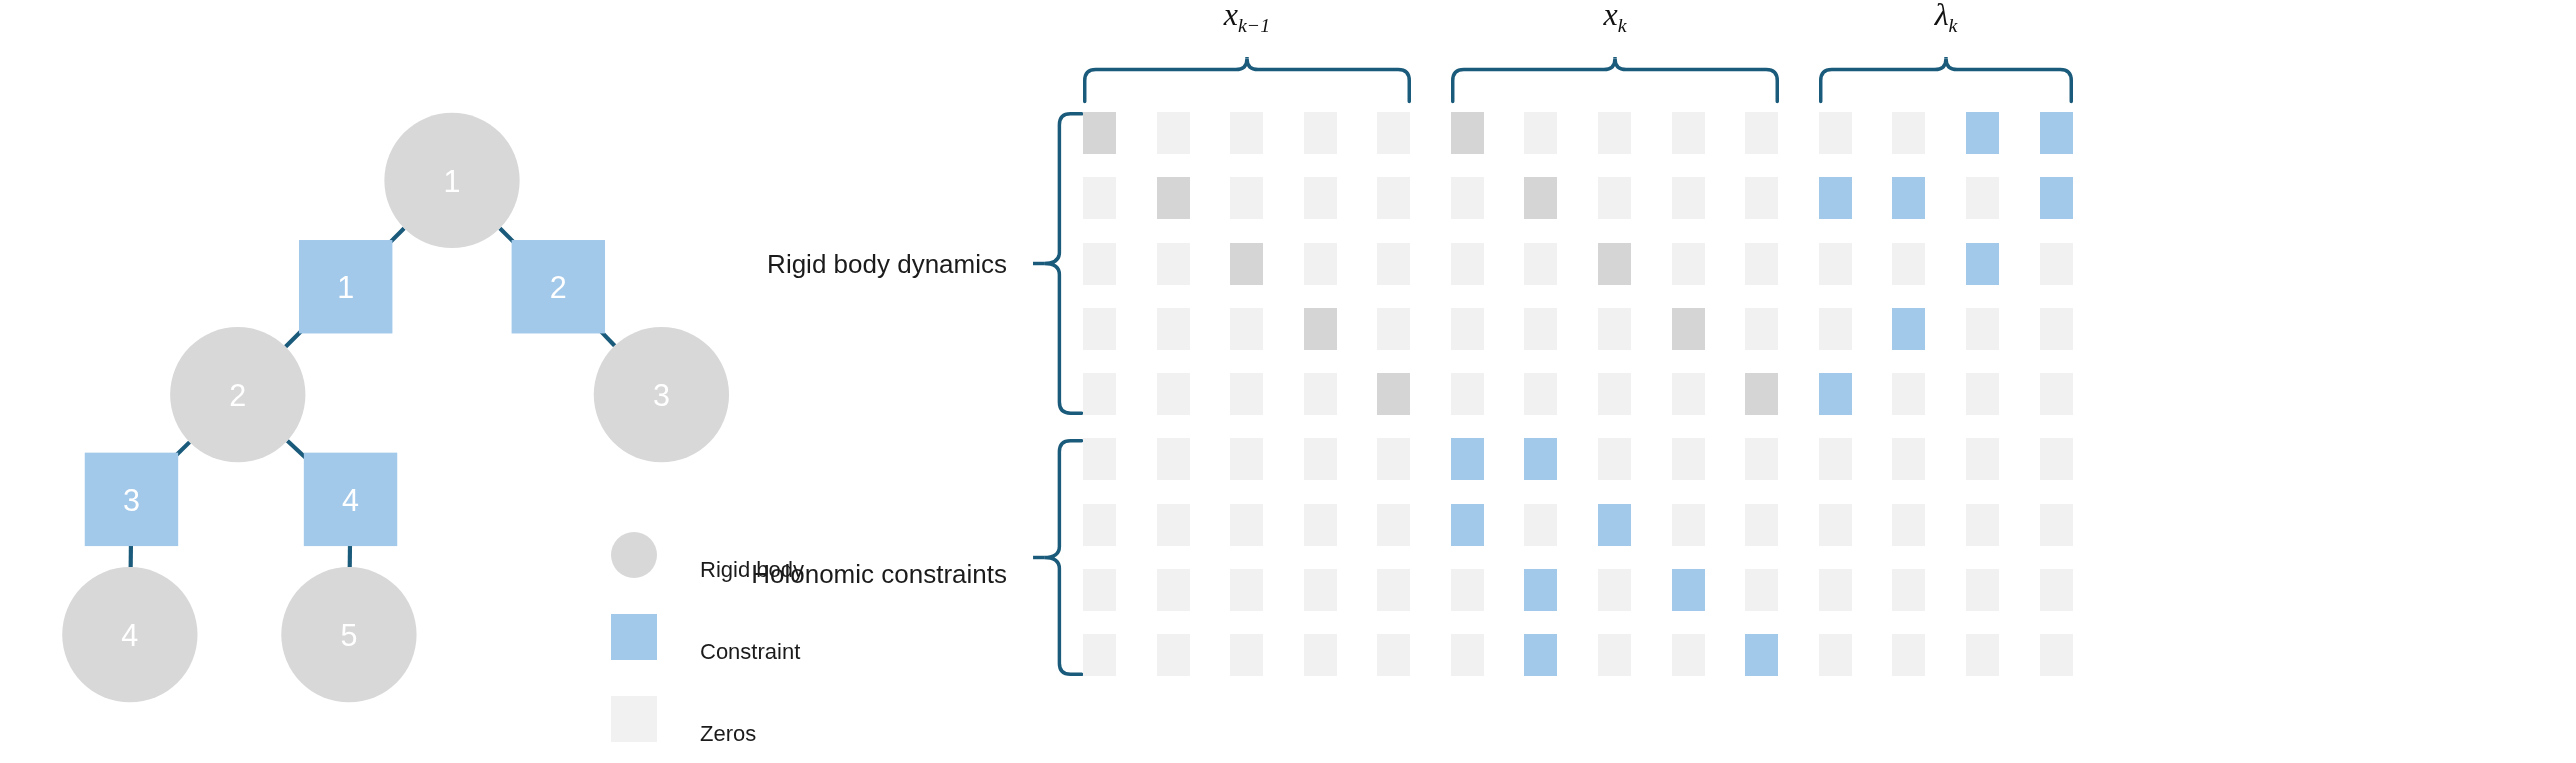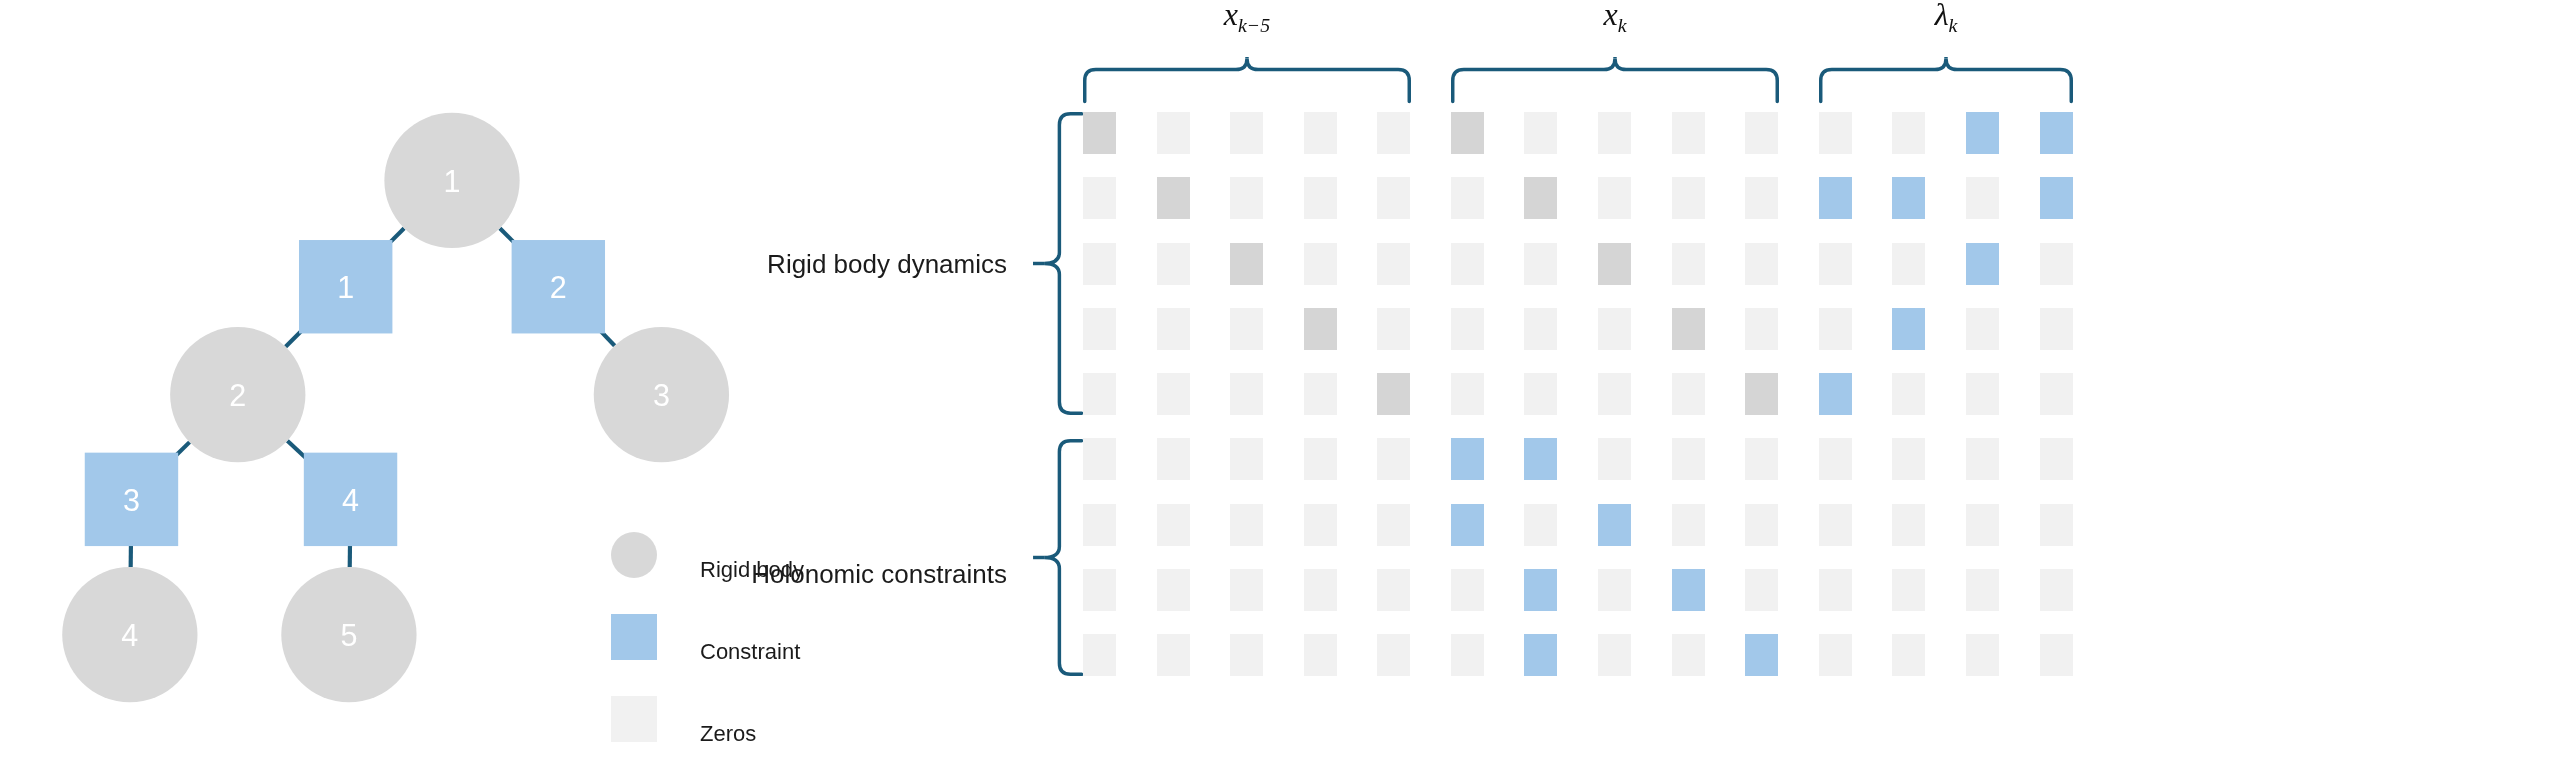--- a/index.html
+++ b/index.html
@@ -141,21 +141,21 @@
     </div>
     <div class="legend-row">
       <div class="legend-swatch sw-zero"></div>
       <div class="legend-text">Zeros</div>
     </div>
   </div>
 
   <div id="matrix-panel">
     <div id="col-groups">
         <div class="colgroup" style="left: 0px; width: 328px;">
-          <div class="colgroup-label"><span>x</span><sub>k−5</sub></div>
+          <div class="colgroup-label"><span>x</span><sub>k−1</sub></div>
           <svg class="brace-svg" width="328" height="57" viewBox="0 0 472 82">
             <path d="M 2.5 64 L 2.5 34 Q 2.5 18 18.5 18 L 220 18 Q 236 18 236 2 Q 236 18 252 18 L 453.5 18 Q 469.5 18 469.5 34 L 469.5 64" fill="none" stroke="#1a5a7a" stroke-width="5" stroke-linecap="round"></path>
             <line x1="236" y1="-18" x2="236" y2="2" stroke="#1a5a7a" stroke-width="5"></line>
           </svg>
         </div>
         <div class="colgroup" style="left: 736px; width: 254px;">
           <div class="colgroup-label"><span>λ</span><sub>k</sub></div>
           <svg class="brace-svg" width="254" height="57" viewBox="0 0 366 82">
             <path d="M 2.5 64 L 2.5 34 Q 2.5 18 18.5 18 L 167 18 Q 183 18 183 2 Q 183 18 199 18 L 347.5 18 Q 363.5 18 363.5 34 L 363.5 64" fill="none" stroke="#1a5a7a" stroke-width="5" stroke-linecap="round"></path>
             <line x1="183" y1="-18" x2="183" y2="2" stroke="#1a5a7a" stroke-width="5"></line>

